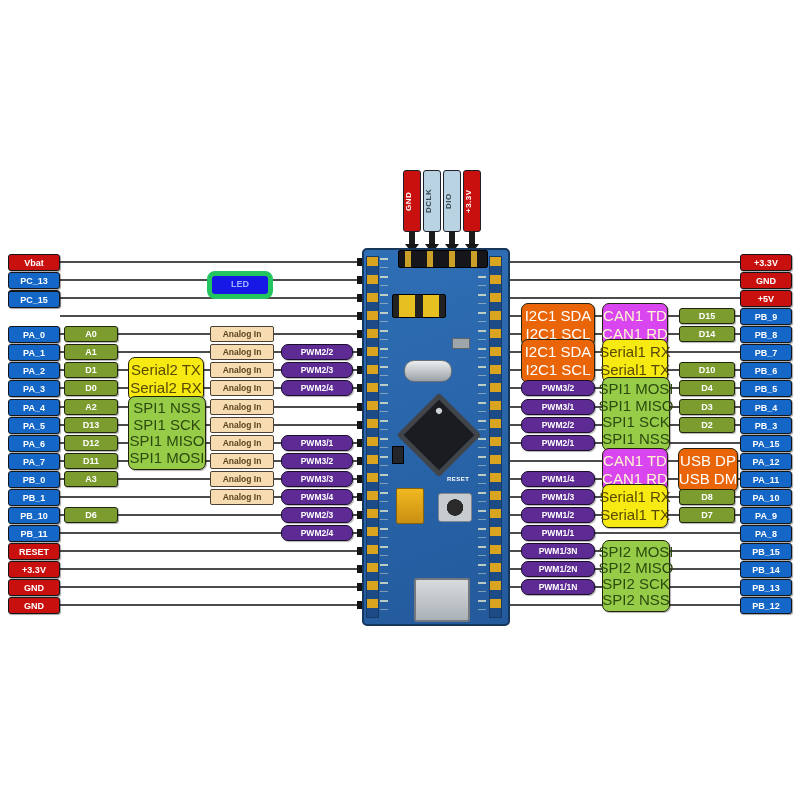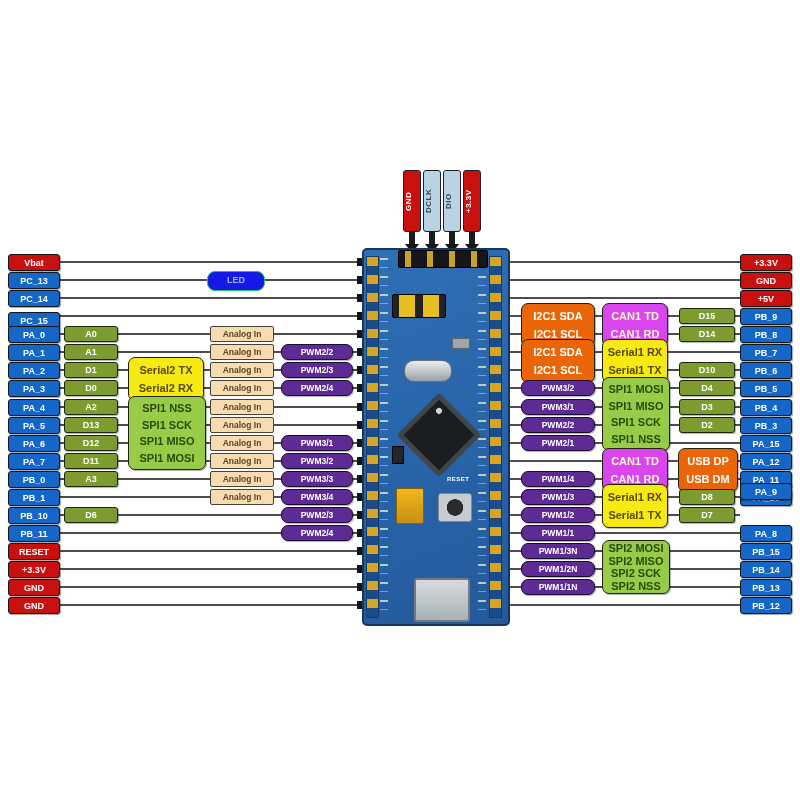--- a/index.html
+++ b/index.html
@@ -27,27 +27,27 @@
   .tan{position:absolute;left:210px;width:64px;height:16px;background:#f6dcb0;border:1px solid #4a4036;border-radius:2px;
        color:#5c4420;font-weight:bold;font-size:8.5px;line-height:15px;text-align:center;box-sizing:border-box;}
   
   .pp{position:absolute;left:281px;width:72px;height:16px;background:#5d2b93;border:1px solid #1c0d2e;border-radius:7px;
       color:#fff;font-weight:bold;font-size:8.5px;line-height:15px;text-align:center;box-sizing:border-box;
       box-shadow:1px 1px 1px rgba(0,0,0,.3);}
   .pp.rc{left:521px;width:74px;}
   
   .grp{position:absolute;display:flex;flex-direction:column;justify-content:space-evenly;align-items:center;
        border:1px solid #22220e;border-radius:7px;box-sizing:border-box;box-shadow:1px 1px 1px rgba(0,0,0,.3);}
-  .grp span{font-weight:bold;font-size:11px;line-height:10px;white-space:nowrap;text-align:center;}
+  .grp span{font-weight:normal;font-size:15px;line-height:10px;white-space:nowrap;text-align:center;}
   .yellow{background:#f6ea12;color:#5a4a00;}
   .ltgreen{background:#97cc49;color:#2c4a0e;}
   .orange{background:#e96507;color:#ffffff;}
   .magenta{background:#d946ef;color:#fff8d0;}
   
-  .ledbox{position:absolute;left:207px;top:271px;width:56px;height:18px;background:#1718e6;border:1px solid #22c55e;
+  .ledbox{position:absolute;left:207px;top:271px;width:56px;height:18px;background:#1718e6;border:5px solid #22c55e;
           border-radius:8px;color:#9fb4ff;font-weight:bold;font-size:9px;line-height:17px;text-align:center;}
   
   .ph{position:absolute;top:170px;width:18px;height:62px;border:1px solid #20202a;border-radius:3px;
       writing-mode:vertical-rl;transform:rotate(180deg);font-weight:bold;font-size:8px;text-align:center;
       letter-spacing:.5px;box-sizing:border-box;}
   .ph.red{background:#c8100e;color:#fff;}
   .ph.pale{background:#bad3e3;color:#37474f;}
   .vpin{position:absolute;top:231px;width:6px;height:13px;background:#1c1c1c;}
   .vpin::after{content:"";position:absolute;left:-4px;top:13px;border-left:7px solid transparent;
                border-right:7px solid transparent;border-top:9px solid #161616;}
@@ -145,21 +145,21 @@
   <div class="mcu"></div>
   <div class="smd2"></div>
   <div class="rstlbl">RESET</div>
   <div class="yconn"></div>
   <div class="btn"></div>
   <div class="usb"></div>
 
   <div class="pin pwr" style="top:254px">Vbat</div>
   <div class="pin gpio" style="top:272px">PC_13</div>
   <div class="pin gpio" style="top:290px">PC_14</div>
-  <div class="pin gpio" style="top:312px">PC_15</div>
+  <div class="pin gpio" style="top:291px">PC_15</div>
   <div class="pin gpio" style="top:326px">PA_0</div>
   <div class="pin gpio" style="top:344px">PA_1</div>
   <div class="pin gpio" style="top:362px">PA_2</div>
   <div class="pin gpio" style="top:380px">PA_3</div>
   <div class="pin gpio" style="top:399px">PA_4</div>
   <div class="pin gpio" style="top:417px">PA_5</div>
   <div class="pin gpio" style="top:435px">PA_6</div>
   <div class="pin gpio" style="top:453px">PA_7</div>
   <div class="pin gpio" style="top:471px">PB_0</div>
   <div class="pin gpio" style="top:489px">PB_1</div>
@@ -222,21 +222,21 @@
   <div class="pin r gpio" style="top:326px">PB_8</div>
   <div class="pin r gpio" style="top:344px">PB_7</div>
   <div class="pin r gpio" style="top:362px">PB_6</div>
   <div class="pin r gpio" style="top:380px">PB_5</div>
   <div class="pin r gpio" style="top:399px">PB_4</div>
   <div class="pin r gpio" style="top:417px">PB_3</div>
   <div class="pin r gpio" style="top:435px">PA_15</div>
   <div class="pin r gpio" style="top:453px">PA_12</div>
   <div class="pin r gpio" style="top:471px">PA_11</div>
   <div class="pin r gpio" style="top:489px">PA_10</div>
-  <div class="pin r gpio" style="top:483px">PA_9</div>
+  <div class="pin r gpio" style="top:507px">PA_9</div>
   <div class="pin r gpio" style="top:525px">PA_8</div>
   <div class="pin r gpio" style="top:543px">PB_15</div>
   <div class="pin r gpio" style="top:561px">PB_14</div>
   <div class="pin r gpio" style="top:579px">PB_13</div>
   <div class="pin r gpio" style="top:597px">PB_12</div>
 
   <div class="grp orange" style="left:521px;top:303px;width:74px;height:44px">
     <span>I2C1 SDA</span>
     <span>I2C1 SCL</span>
   </div>
@@ -263,21 +263,21 @@
     <span>CAN1 RD</span>
   </div>
   <div class="grp orange" style="left:678px;top:448px;width:60px;height:44px">
     <span>USB DP</span>
     <span>USB DM</span>
   </div>
   <div class="grp yellow" style="left:602px;top:484px;width:66px;height:44px">
     <span>Serial1 RX</span>
     <span>Serial1 TX</span>
   </div>
-  <div class="grp ltgreen" style="left:602px;top:540px;width:68px;height:54px">
+  <div class="grp ltgreen" style="left:602px;top:540px;width:68px;height:72px">
     <span>SPI2 MOSI</span>
     <span>SPI2 MISO</span>
     <span>SPI2 SCK</span>
     <span>SPI2 NSS</span>
   </div>
 
   <div class="pp rc" style="top:380px">PWM3/2</div>
   <div class="pp rc" style="top:399px">PWM3/1</div>
   <div class="pp rc" style="top:417px">PWM2/2</div>
   <div class="pp rc" style="top:435px">PWM2/1</div>

